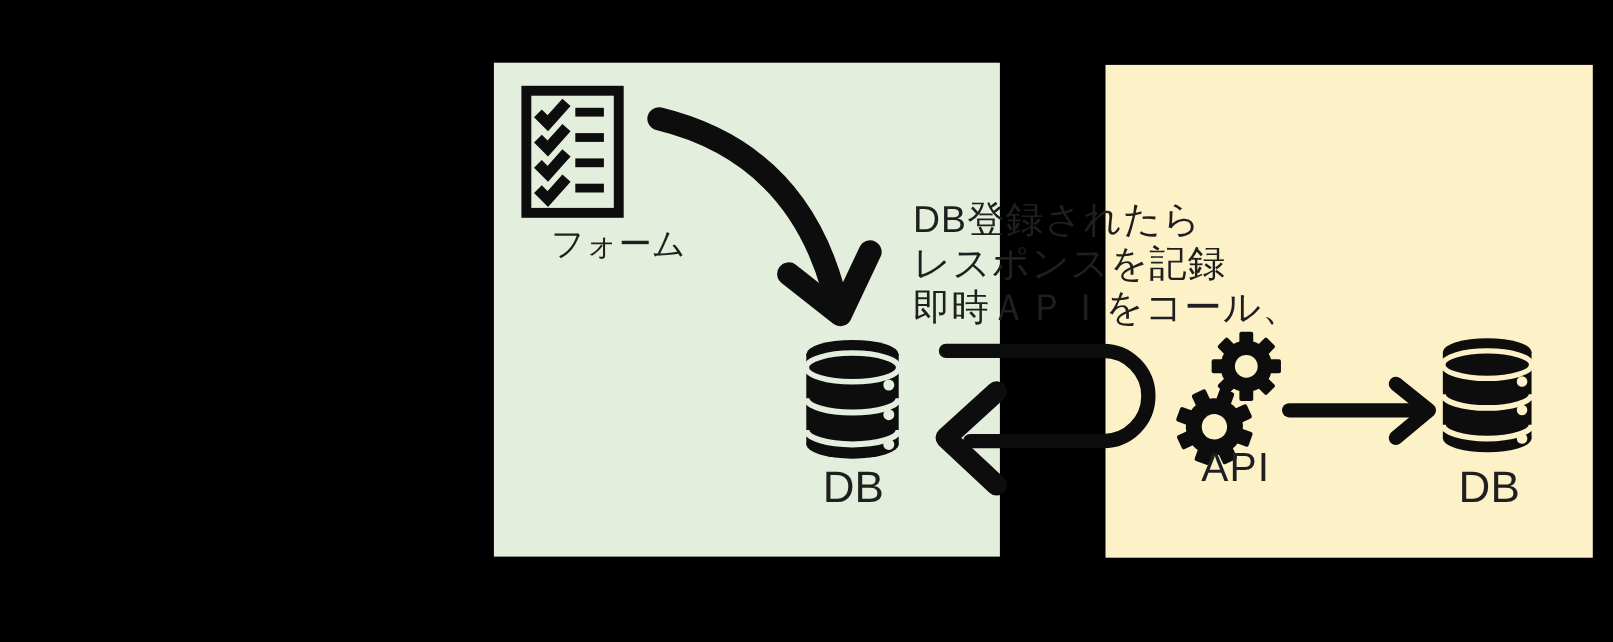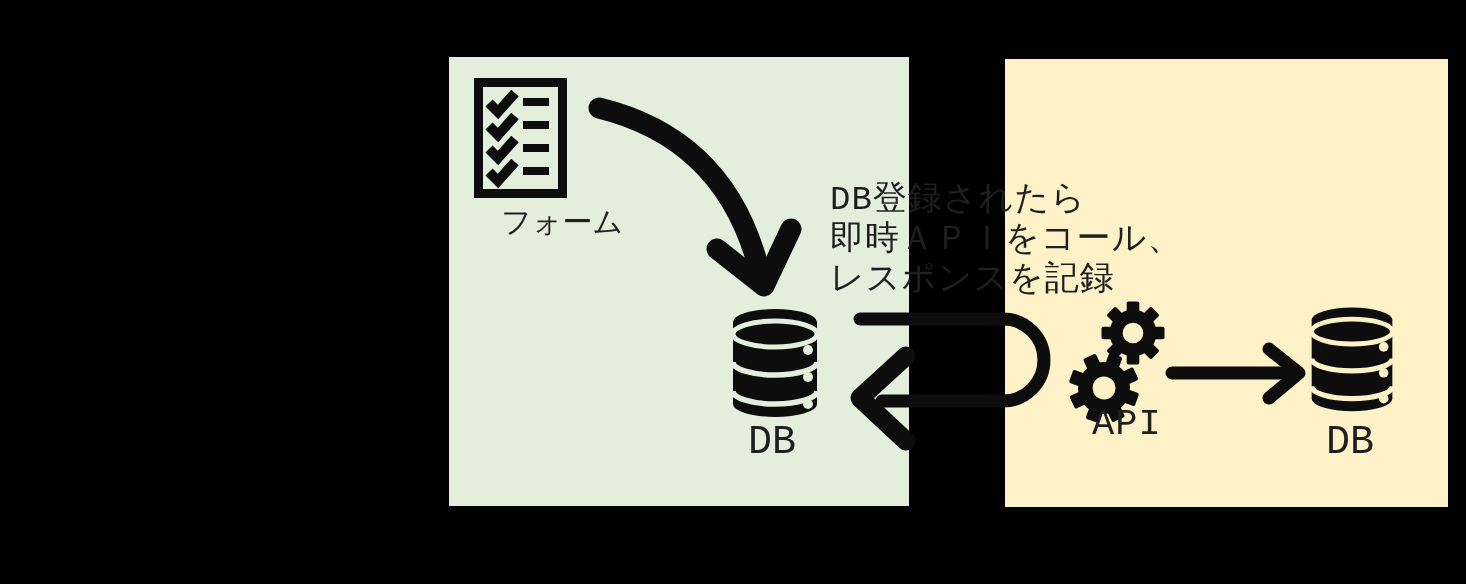--- a/index.html
+++ b/index.html
@@ -4,21 +4,21 @@
 <style>
   html, body {
     margin: 0; padding: 0;
     background: var(--bg, #000);
   }
   .canvas {
     position: relative;
     width: 1448px; height: 584px;
     background: var(--bg, #000);
     overflow: hidden;
-    font-family: Liberation Mono, monospace;
+    font-family: Liberation Sans, sans-serif;
     color: var(--text, #1f1f1f);
   }
   .panel { position: absolute; }
   .panel.green  { left: 449px; top: 57px; width: 460px; height: 449px; background: var(--panel-green, #e3eedc); }
   .panel.yellow { left: 1005px; top: 59px; width: 457px; height: 448px; background: var(--panel-yellow, #fdf1c8); }
   svg.overlay { position: absolute; left: 0; top: 0; }
   .label { position: absolute; font-weight: 400; white-space: nowrap; }
   .label.form     { left: 501px;  top: 202px; font-size: 30px; letter-spacing: 0px; }
   .label.db-left  { left: 748px;  top: 423px; font-size: 40px; line-height: 40px; }
   .label.api      { left: 1092px; top: 406px; font-size: 37px; line-height: 37px; letter-spacing: 1px; }
@@ -107,17 +107,17 @@
     </g>
   </svg>
 
   <div class="label form">フォーム</div>
   <div class="label db-left">DB</div>
   <div class="label api">API</div>
   <div class="label db-right">DB</div>
 
   <div class="annotation">
     <div>DB登録されたら</div>
+    <div>レスポンスを記録</div>
     <div>即時ＡＰＩをコール、</div>
-    <div>レスポンスを記録</div>
   </div>
 
 </div>
 
 </body></html>

